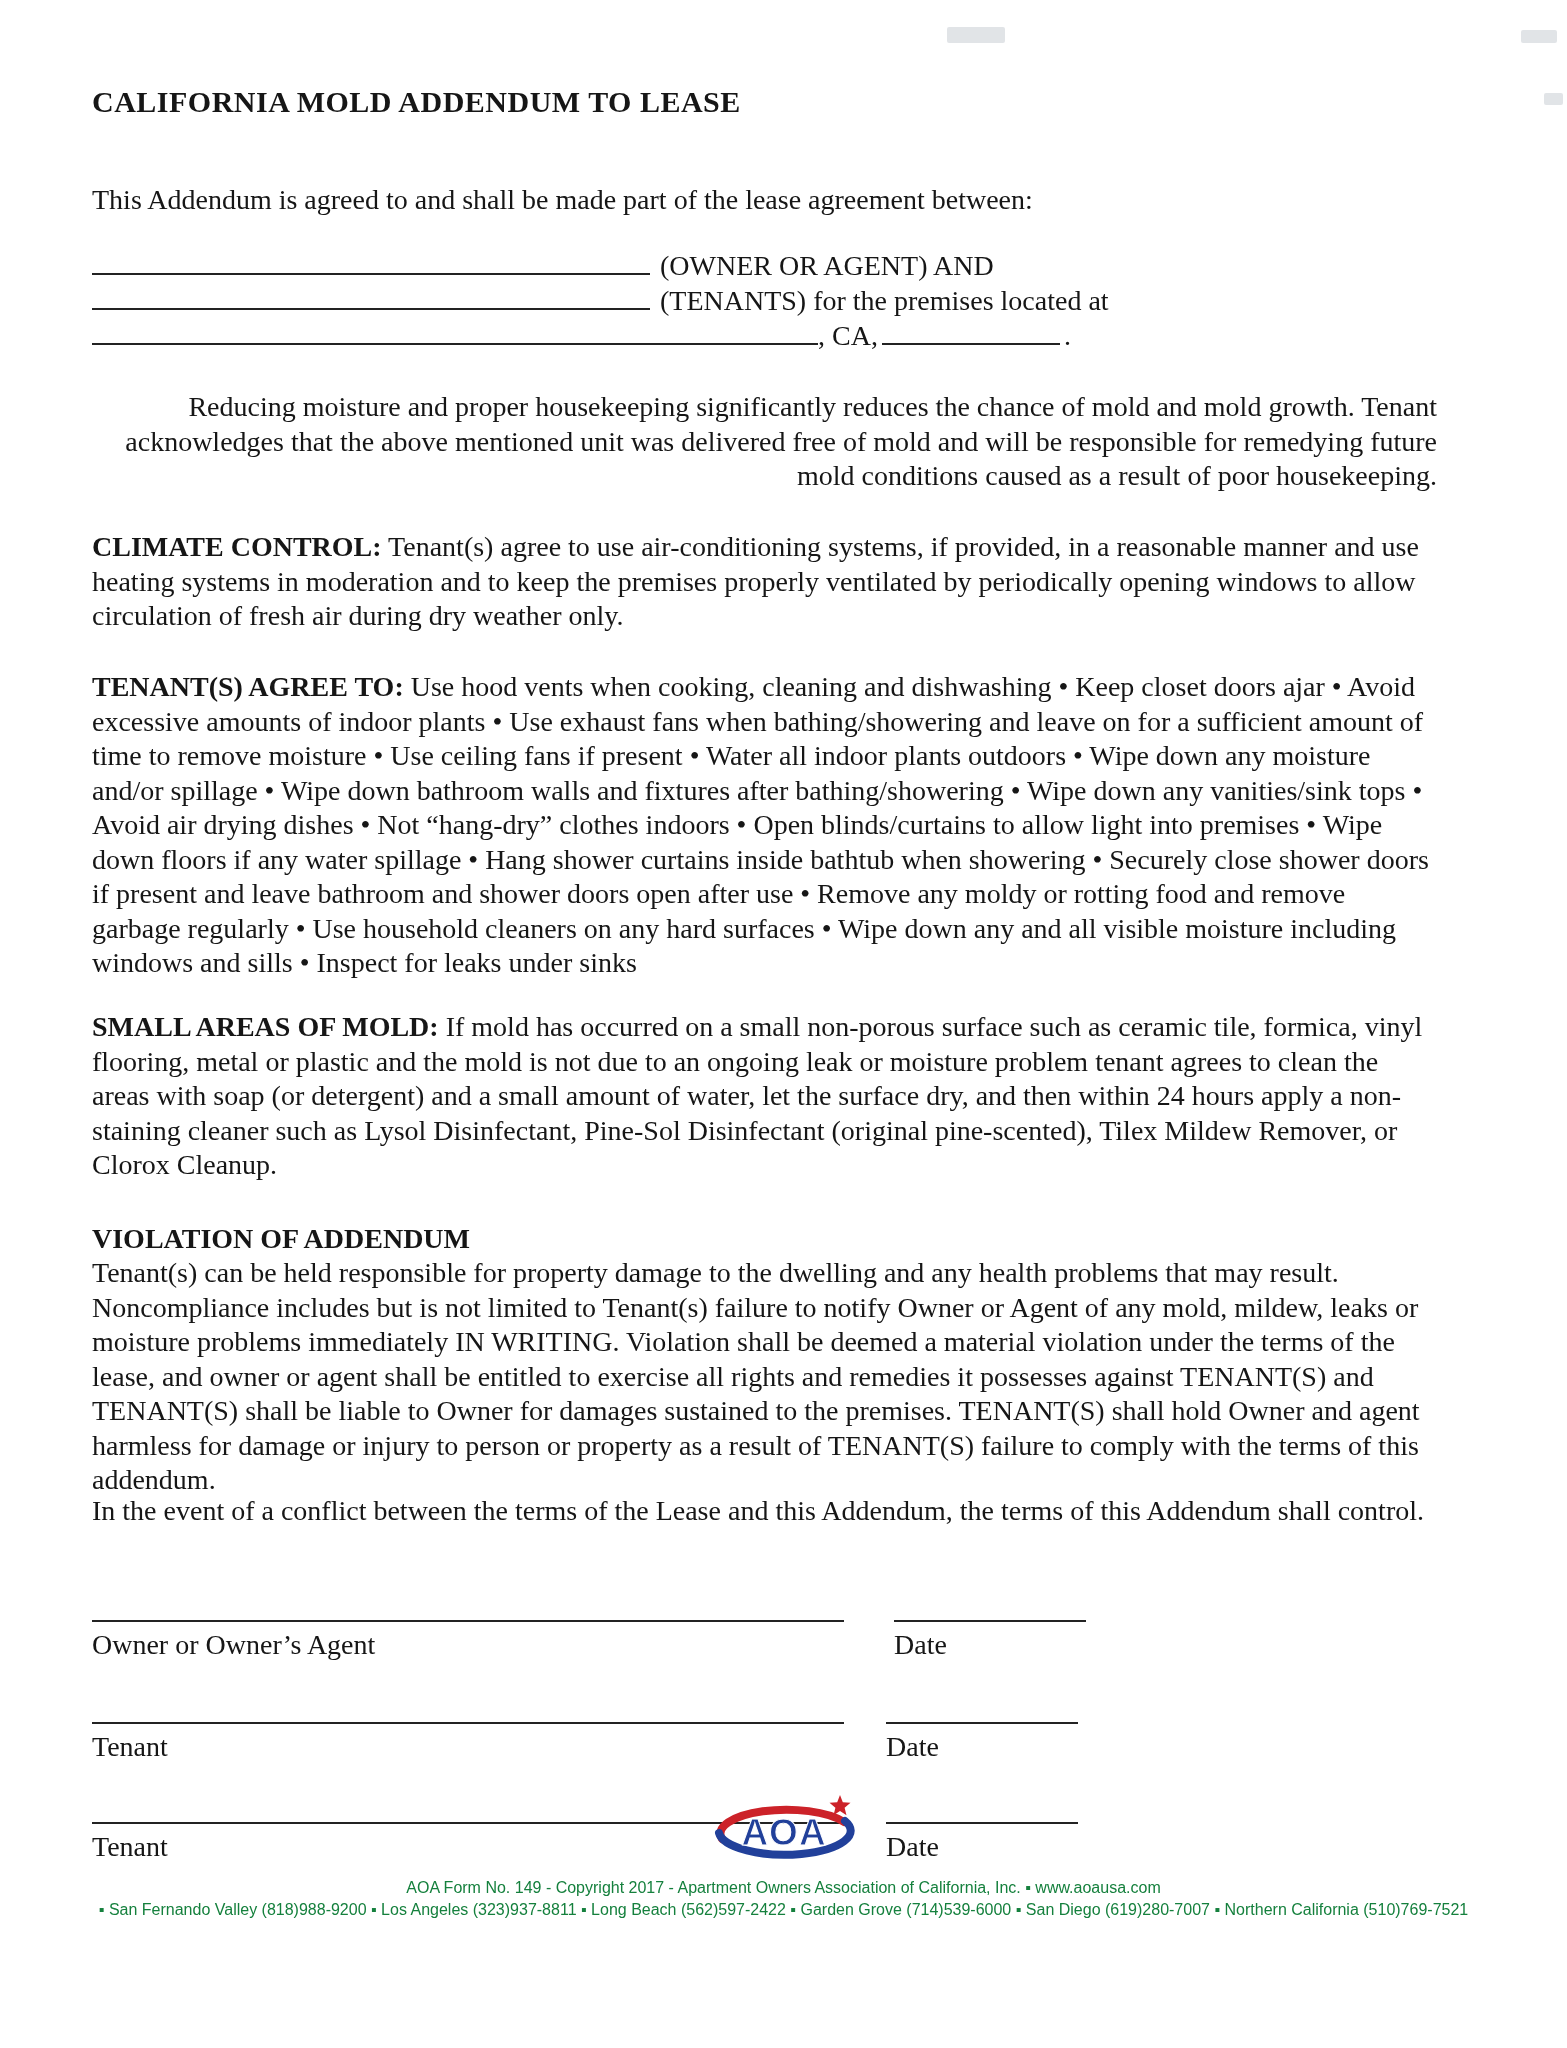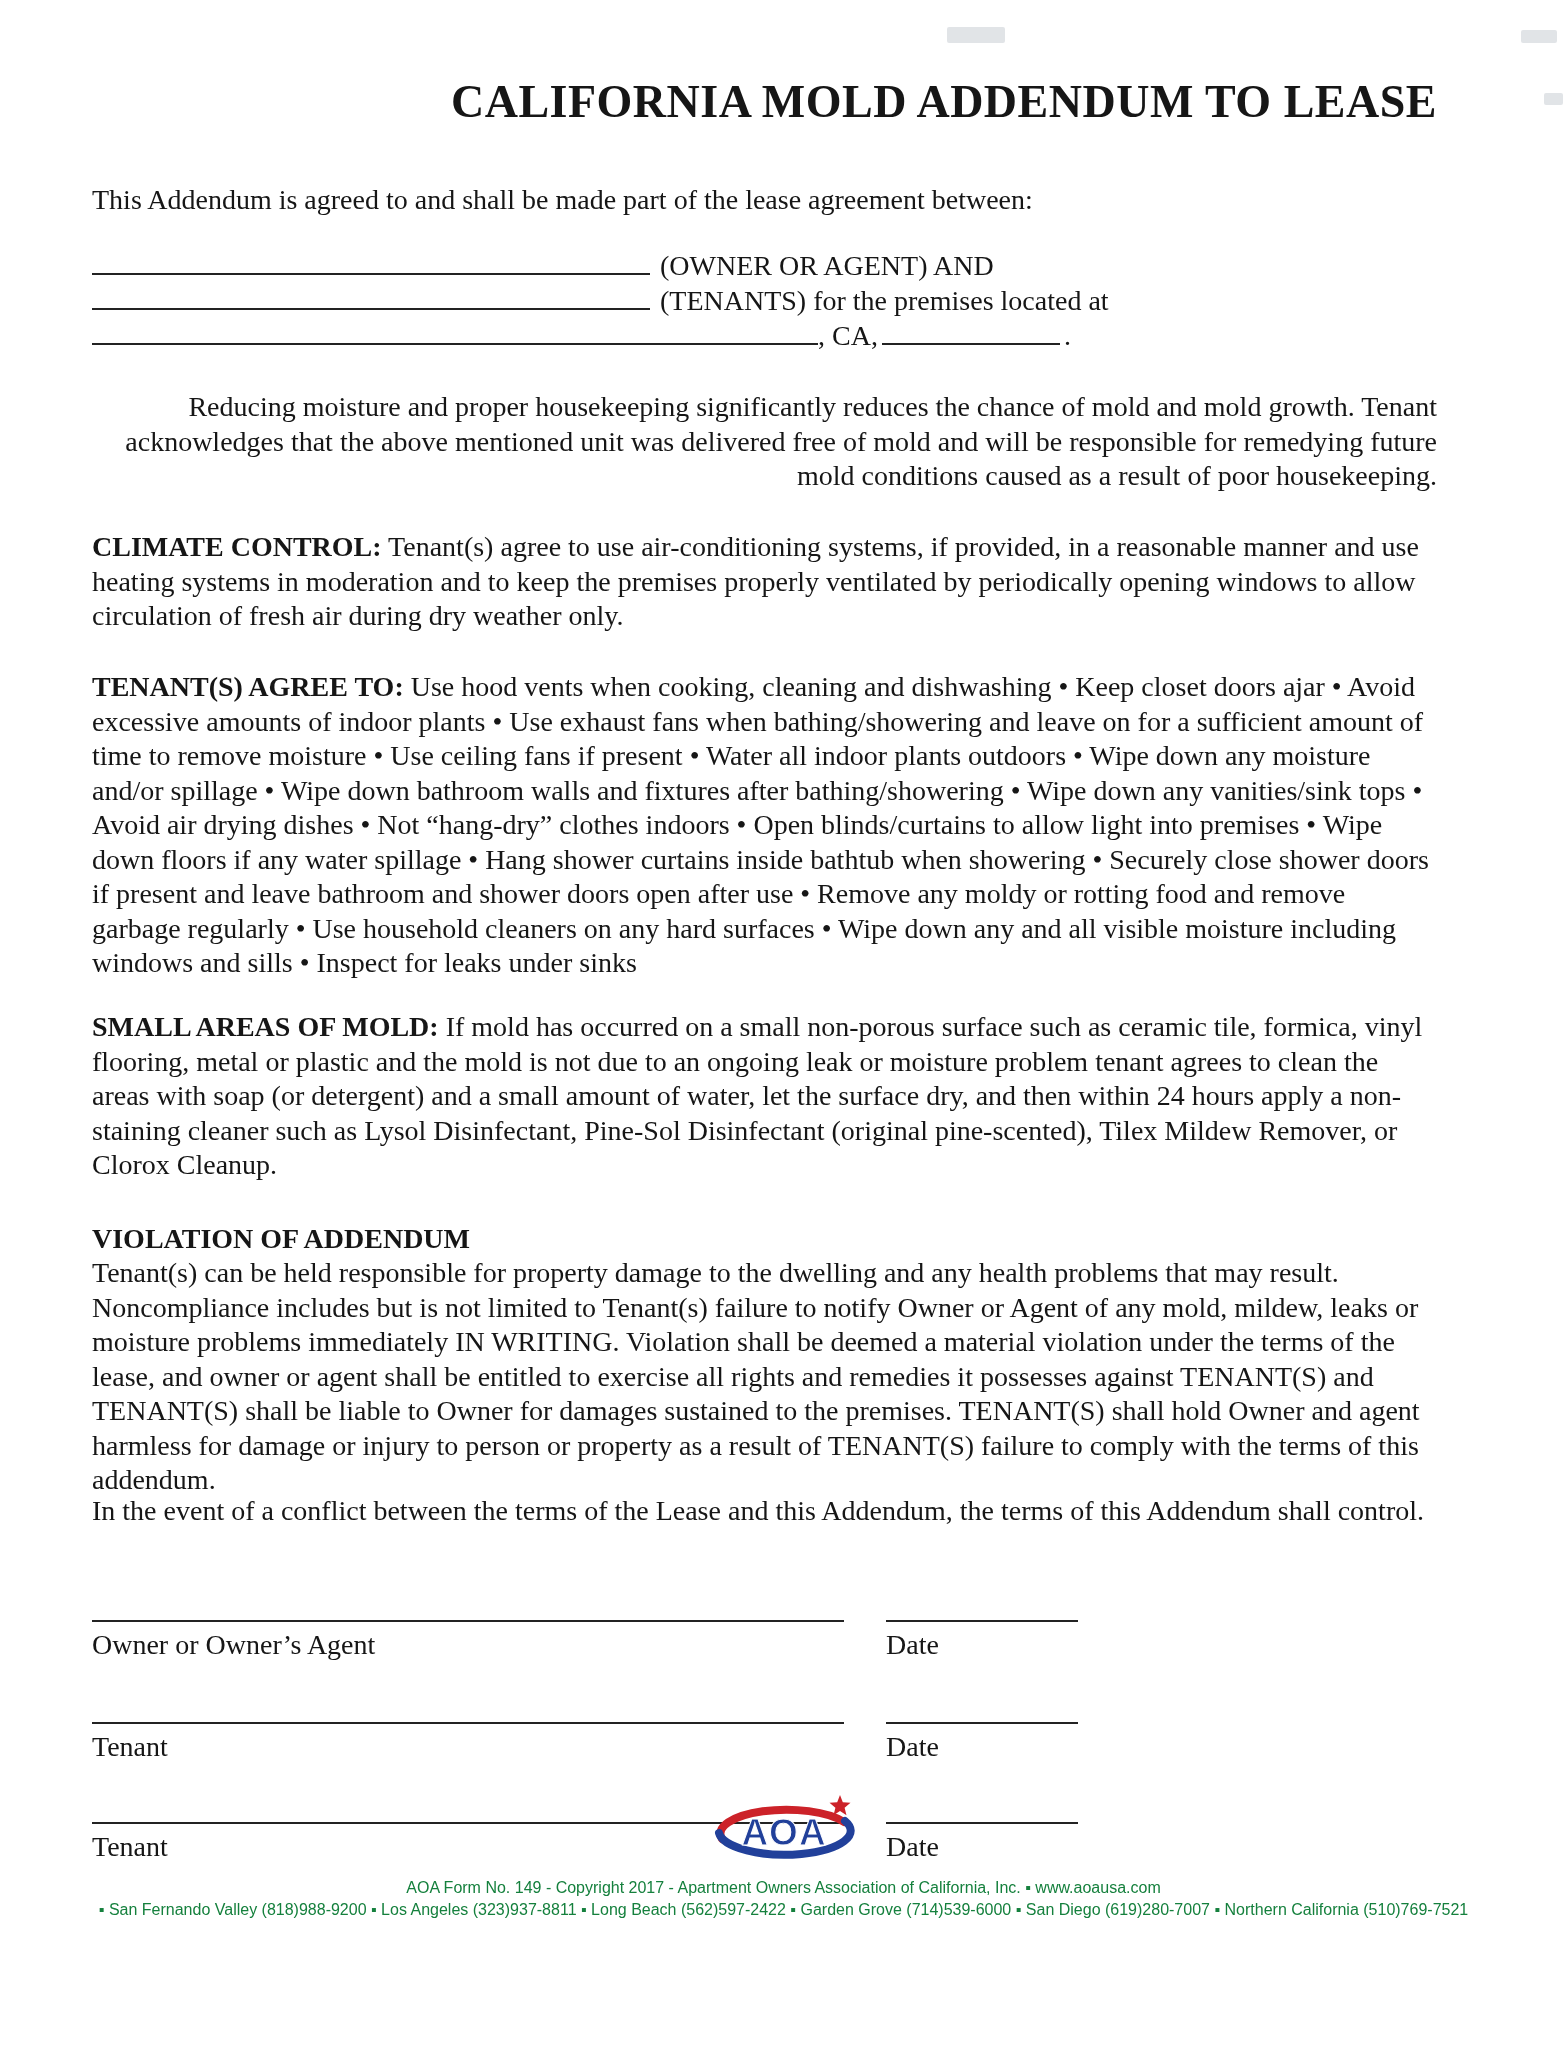--- a/index.html
+++ b/index.html
@@ -6,22 +6,22 @@
   .page {
     position:relative;
     width:1567px; height:2048px;
     background:#ffffff;
     font-family:"Liberation Serif", serif;
     color:#161616;
     overflow:hidden;
   }
   .block { position:absolute; left:92px; width:1345px; font-size:28px; line-height:34.5px; }
   .title {
-    top:80px; text-align:right;
-    font-size:46px; font-weight:bold; line-height:44px;
+    top:80px; text-align:left;
+    font-size:30px; font-weight:bold; line-height:44px;
     letter-spacing:0.5px;
   }
   .intro { top:183px; }
   .fillin { top:248px; }
   .fill-row { line-height:35px; white-space:nowrap; }
   .blank {
     display:inline-block;
     border-bottom:2px solid #232323;
     height:22px;
   }
@@ -32,21 +32,21 @@
   .para-housekeeping { top:390px;text-align:right; }
   .para-climate      { top:530px; }
   .para-tenants      { top:670px; }
   .para-small        { top:1010px; }
   .violation-heading { top:1222px; font-weight:bold; }
   .para-violation    { top:1256px; }
   .para-conflict     { top:1494px; }
   .bold { font-weight:bold; }
 
   .sig-row { position:absolute; left:92px; display:flex; }
-  .sig-row-1 { top:1608px; }
+  .sig-row-1 { top:1608px;gap:8px; }
   .sig-row-2 { top:1710px; }
   .sig-row-3 { top:1810px; }
   .sig-main { width:752px; }
   .sig-date { width:192px; margin-left:42px; }
   .sig-line { height:12px; border-bottom:2px solid #232323; margin-bottom:6px; }
   .sig-label { font-size:28px; line-height:34px; }
 
   .footer {
     position:absolute; top:1794px; left:0; width:100%;
     text-align:center;

